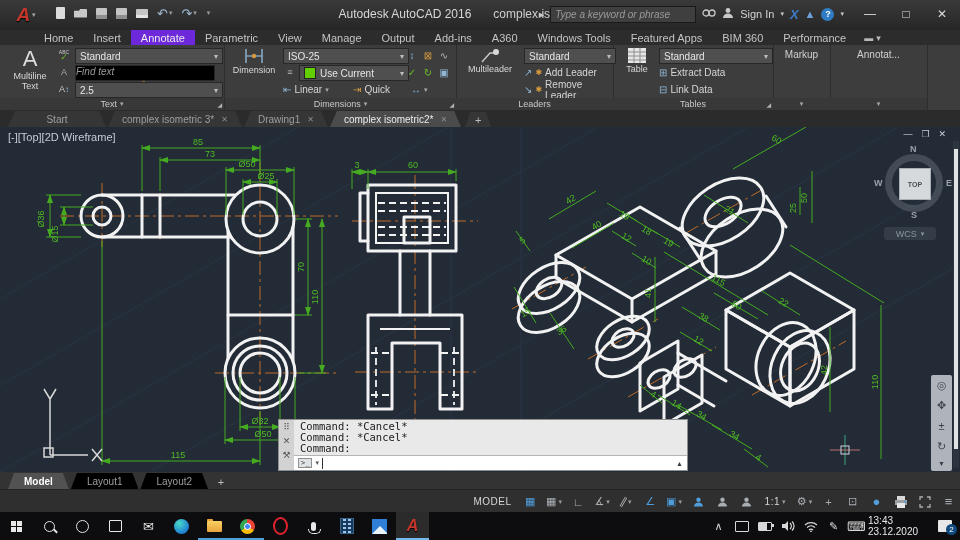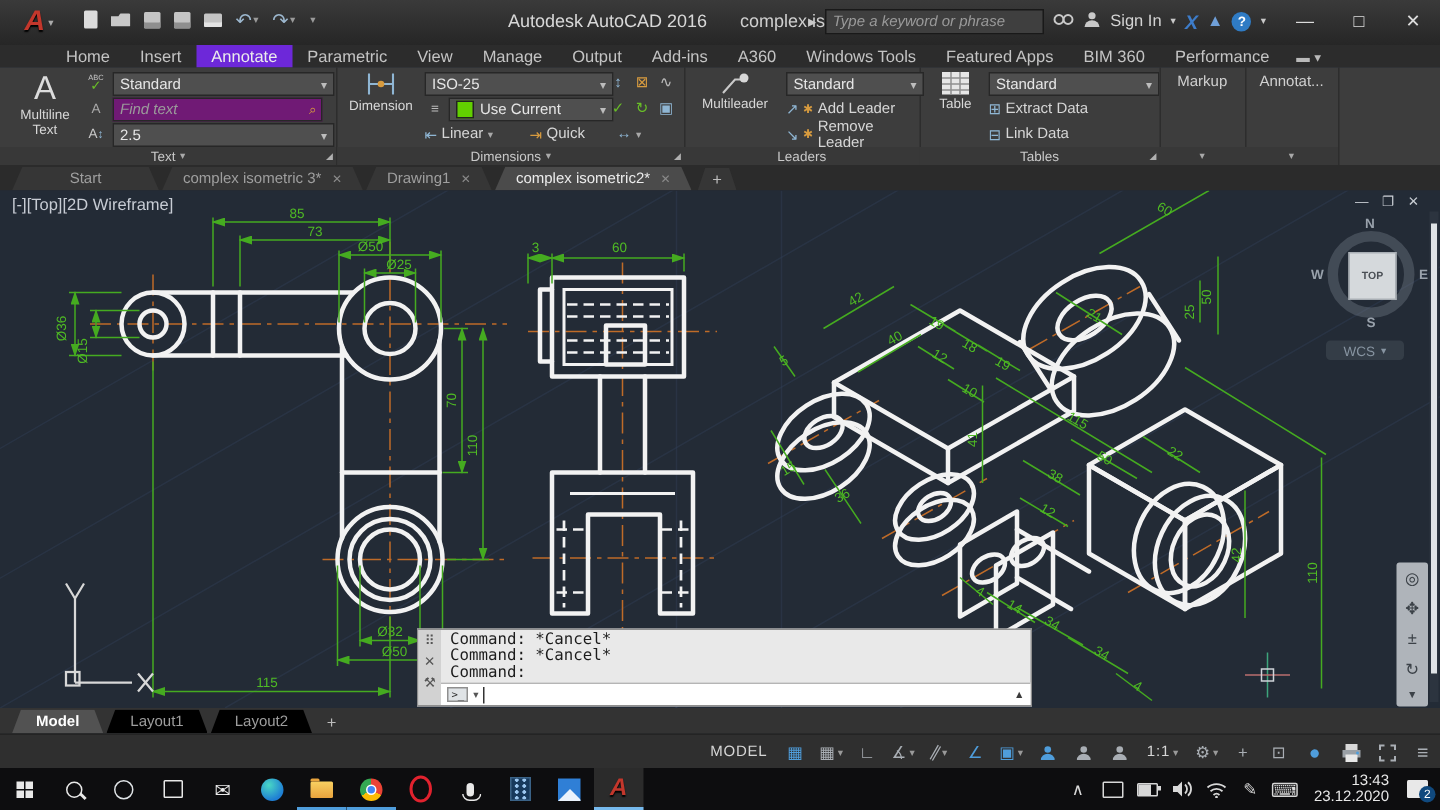--- a/index.html
+++ b/index.html
@@ -46,21 +46,21 @@
   .ptitle{position:absolute;left:0;right:0;bottom:0;height:12px;text-align:center;font-size:9px;color:#c9c9c9;background:#383838;display:flex;align-items:center;justify-content:center;gap:3px;}
   .ptitle .cv{font-size:7px;color:#a9a9a9;}
   .launcher{position:absolute;right:2px;bottom:2px;font-size:6px;color:#b0b0b0;}
   .bigbtn{position:absolute;display:flex;flex-direction:column;align-items:center;justify-content:flex-start;color:#d8d8d8;font-size:9px;text-align:center;line-height:10px;}
   .dd{position:absolute;background:#4f4f4f;border:1px solid #272727;color:#e6e6e6;font-size:10px;height:14px;display:flex;align-items:center;padding:0 4px;justify-content:space-between;}
   .dd .cv{color:#bdbdbd;font-size:8px;}
   .rowico{position:absolute;width:14px;height:14px;display:flex;align-items:center;justify-content:center;font-size:10px;color:#b9b9b9;}
   .minibtn{position:absolute;display:flex;align-items:center;gap:3px;font-size:10px;color:#d6d6d6;height:15px;}
   .swatch{width:10px;height:10px;background:#62d000;border:1px solid #222;margin-right:4px;}
   .glyph-b{color:#8fb6d4;} .glyph-o{color:#d79b3f;} .glyph-g{color:#69be28;}
-  .findbox{position:absolute;background:#701a75;border:1px solid #272727;height:14px;display:flex;align-items:center;}
+  .findbox{position:absolute;background:#000000;border:1px solid #272727;height:14px;display:flex;align-items:center;flex-direction:column;}
   .findbox input{flex:1;background:transparent;border:0;outline:0;color:#c9c9c9;font-size:10px;font-style:italic;padding:0 4px;font-family:"Liberation Sans",sans-serif;width:100%;}
   .findbox input::placeholder{color:#9b9b9b;}
   .spell{display:flex;flex-direction:column;align-items:center;line-height:5px;}
   .spell .t{font-size:5px;color:#c9c9c9;} .spell .c{font-size:9px;color:#69be28;}
 
   
   #doctabs{position:absolute;left:0;top:110px;width:960px;height:17px;background:#2b2b2b;display:flex;align-items:flex-end;padding-left:8px;}
   .dtab{height:16px;display:flex;align-items:center;justify-content:center;gap:7px;font-size:10px;color:#9f9f9f;background:#363636;
         clip-path:polygon(7px 0,calc(100% - 7px) 0,100% 100%,0 100%);padding:0 14px;margin-right:2px;}
   .dtab.active{background:#4b4b4b;color:#ececec;}
@@ -137,21 +137,21 @@
   .micb{width:5px;height:9px;background:#e8e8e8;border-radius:3px;position:relative;}
   .micb::after{content:"";position:absolute;left:-3px;top:7px;width:11px;height:4px;border:1.5px solid #e8e8e8;border-top:0;border-radius:0 0 6px 6px;}
   .calc{width:12px;height:14px;background:#17395c;border:1px solid #3a6286;background-image:radial-gradient(#9cc7f0 1.4px,transparent 1.5px);background-size:5px 4px;background-position:1px 3px;}
   .photos{width:15px;height:15px;background:#2f7fd6;position:relative;overflow:hidden;}
   .photos::after{content:"";position:absolute;left:0;bottom:0;border-left:8px solid transparent;border-right:8px solid transparent;border-bottom:8px solid #eaf3fc;}
   .acadA{color:#c3372c;font-weight:bold;font-size:16px;font-style:italic;text-shadow:0 1px 1px #000;}
   .tri{width:23px;height:28px;display:flex;align-items:center;justify-content:center;color:#d8d8d8;font-size:11px;position:relative;}
   .tabletI{width:12px;height:9px;border:1.3px solid #d8d8d8;border-radius:1px;}
   .battI{width:12px;height:7px;border:1.2px solid #d8d8d8;border-radius:1px;position:relative;background:linear-gradient(90deg,#d8d8d8 70%,transparent 70%);}
   .battI::after{content:"";position:absolute;right:-3px;top:1.5px;width:2px;height:3px;background:#d8d8d8;}
-  #clock{width:58px;text-align:right;color:#e8e8e8;font-size:10px;line-height:11px;padding-right:4px;}
+  #clock{width:58px;color:#e8e8e8;font-size:10px;line-height:11px;padding-right:4px;}
   .notif{width:14px;height:12px;background:#e8e8e8;border-radius:1px;position:relative;}
   .notif .badge{position:absolute;right:-5px;bottom:-3px;width:11px;height:11px;border-radius:50%;background:#10497e;color:#fff;
                 font-size:8px;display:flex;align-items:center;justify-content:center;}
 
   
   .wh{stroke:#f2f2f2;stroke-width:3;fill:none;stroke-linejoin:round;stroke-linecap:round;}
   .wh2{stroke:#f2f2f2;stroke-width:2;fill:none;}
   .hid{stroke:#f2f2f2;stroke-width:1.8;fill:none;stroke-dasharray:7 4;}
   .cl{stroke:#bf6b28;stroke-width:1;fill:none;stroke-dasharray:14 4 3 4;}
   .dim{stroke:#45ab20;stroke-width:1;fill:none;marker-start:url(#ar);marker-end:url(#ar);}
@@ -387,21 +387,21 @@
       <span class="launcher">◢</span>
     </div>
 
     <div class="panel" style="left:773px;width:57px;">
       <div style="position:absolute;left:0;right:0;top:4px;text-align:center;font-size:10px;color:#d0d0d0;">Markup</div>
       <div class="ptitle">
           <span class="cv">▾</span>
         </div>
     </div>
 
-    <div class="panel" style="left:830px;width:62px;">
+    <div class="panel" style="left:830px;width:62px;padding-left:35px;">
       <div style="position:absolute;left:0;right:0;top:4px;text-align:center;font-size:10px;color:#d0d0d0;">Annotat...</div>
       <div class="ptitle">
           <span class="cv">▾</span>
         </div>
     </div>
   </div>
 
   <div id="doctabs">
     <div class="dtab" style="min-width:70px;">
         <span>Start</span>

